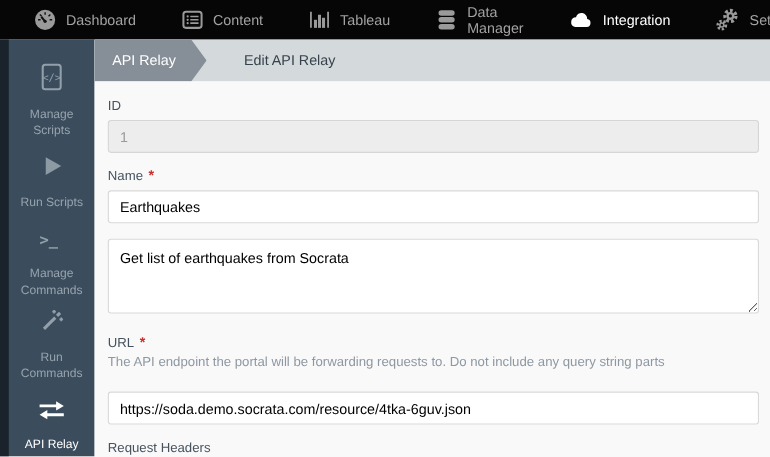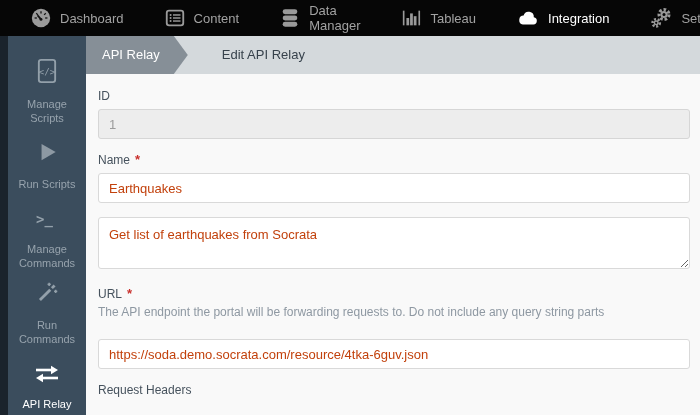--- a/index.html
+++ b/index.html
@@ -29,23 +29,23 @@
                clip-path:polygon(0 0, calc(100% - 14px) 0, 100% 50%, calc(100% - 14px) 100%, 0 100%); cursor:pointer; }
   .crumb-current { font-size:13px; color:#37424c; line-height:38px; margin-left:34px; }
 
   .content { padding:15px 10px 0 12px; background:#f9f9f9; }
   .form-group { margin-bottom:14px; }
   .label-row { display:flex; align-items:center; gap:5px; margin-bottom:6px; }
   .field-label { font-size:12px; color:#46525d; }
   .req { color:#c9302c; font-size:13px; font-weight:bold; line-height:10px; }
   .help-text { font-size:12px; color:#8e98a2; margin:-2px 0 20px 0; }
   .text-input { width:100%; height:30px; border:1px solid #d9d9d9; border-radius:3px; background:#ffffff;
-                padding:0 10px; font-size:13px; color:#c2410c; font-family:"Liberation Sans", sans-serif; outline:none; }
+                padding:0 10px; font-size:13px; color:#000000; font-family:"Liberation Sans", sans-serif; outline:none; }
   .text-input:disabled { background:#ededed; color:#9b9b9b; border-color:#d6d6d6; }
-  textarea.text-input { height:52px; padding-top:8px; resize:both; line-height:1.4; }
+  textarea.text-input { height:68px; padding-top:8px; resize:both; line-height:1.4; }
 </style>
 </head>
 <body>
 
 <header class="topnav">
   <div class="nav-item">
     <span class="nav-icon">
       <svg width="22" height="22" viewBox="0 0 24 24">
         <circle cx="12" cy="12" r="10" fill="#9a9a9a"></circle>
         <g stroke="#121212" stroke-width="1.4">
@@ -71,38 +71,38 @@
           <line x1="9.8" y1="12" x2="18" y2="12" stroke="#9a9a9a" stroke-width="1.6"></line>
         <circle cx="7.2" cy="15.3" r="1.1" fill="#9a9a9a"></circle>
           <line x1="9.8" y1="15.3" x2="18" y2="15.3" stroke="#9a9a9a" stroke-width="1.6"></line>
       </svg>
     </span>
     <span class="nav-label">Content</span>
   </div>
   <div class="nav-item">
     <span class="nav-icon">
       <svg width="22" height="22" viewBox="0 0 24 24">
-        <rect x="4" y="2.5" width="16" height="5.4" rx="2.7" fill="#9a9a9a"></rect>
-        <rect x="4" y="9.3" width="16" height="5.4" rx="2.7" fill="#9a9a9a"></rect>
-        <rect x="4" y="16.1" width="16" height="5.4" rx="2.7" fill="#9a9a9a"></rect>
-      </svg>
-    </span>
-    <span class="nav-label">Data Manager</span>
-  </div>
-  <div class="nav-item">
-    <span class="nav-icon">
-      <svg width="22" height="22" viewBox="0 0 24 24">
         <line x1="4" y1="4" x2="4" y2="20" stroke="#9a9a9a" stroke-width="1.8"></line>
         <rect x="7" y="12" width="3" height="8" fill="#9a9a9a"></rect>
         <rect x="11" y="7" width="3" height="13" fill="#9a9a9a"></rect>
         <rect x="15" y="10" width="3" height="10" fill="#9a9a9a"></rect>
         <line x1="21" y1="4" x2="21" y2="20" stroke="#9a9a9a" stroke-width="1.8"></line>
       </svg>
     </span>
     <span class="nav-label">Tableau</span>
+  </div>
+  <div class="nav-item">
+    <span class="nav-icon">
+      <svg width="22" height="22" viewBox="0 0 24 24">
+        <rect x="4" y="2.5" width="16" height="5.4" rx="2.7" fill="#9a9a9a"></rect>
+        <rect x="4" y="9.3" width="16" height="5.4" rx="2.7" fill="#9a9a9a"></rect>
+        <rect x="4" y="16.1" width="16" height="5.4" rx="2.7" fill="#9a9a9a"></rect>
+      </svg>
+    </span>
+    <span class="nav-label">Data Manager</span>
   </div>
   <div class="nav-item active">
     <span class="nav-icon">
       <svg width="24" height="24" viewBox="0 0 24 24">
         <path d="M6.8 18.5 h10.6 a3.6 3.6 0 0 0 0.4 -7.15 A5.2 5.2 0 0 0 7.6 9.6 A4.5 4.5 0 0 0 6.8 18.5 z" fill="#ffffff"></path>
       </svg>
     </span>
     <span class="nav-label">Integration</span>
   </div>
   <div class="nav-item">

